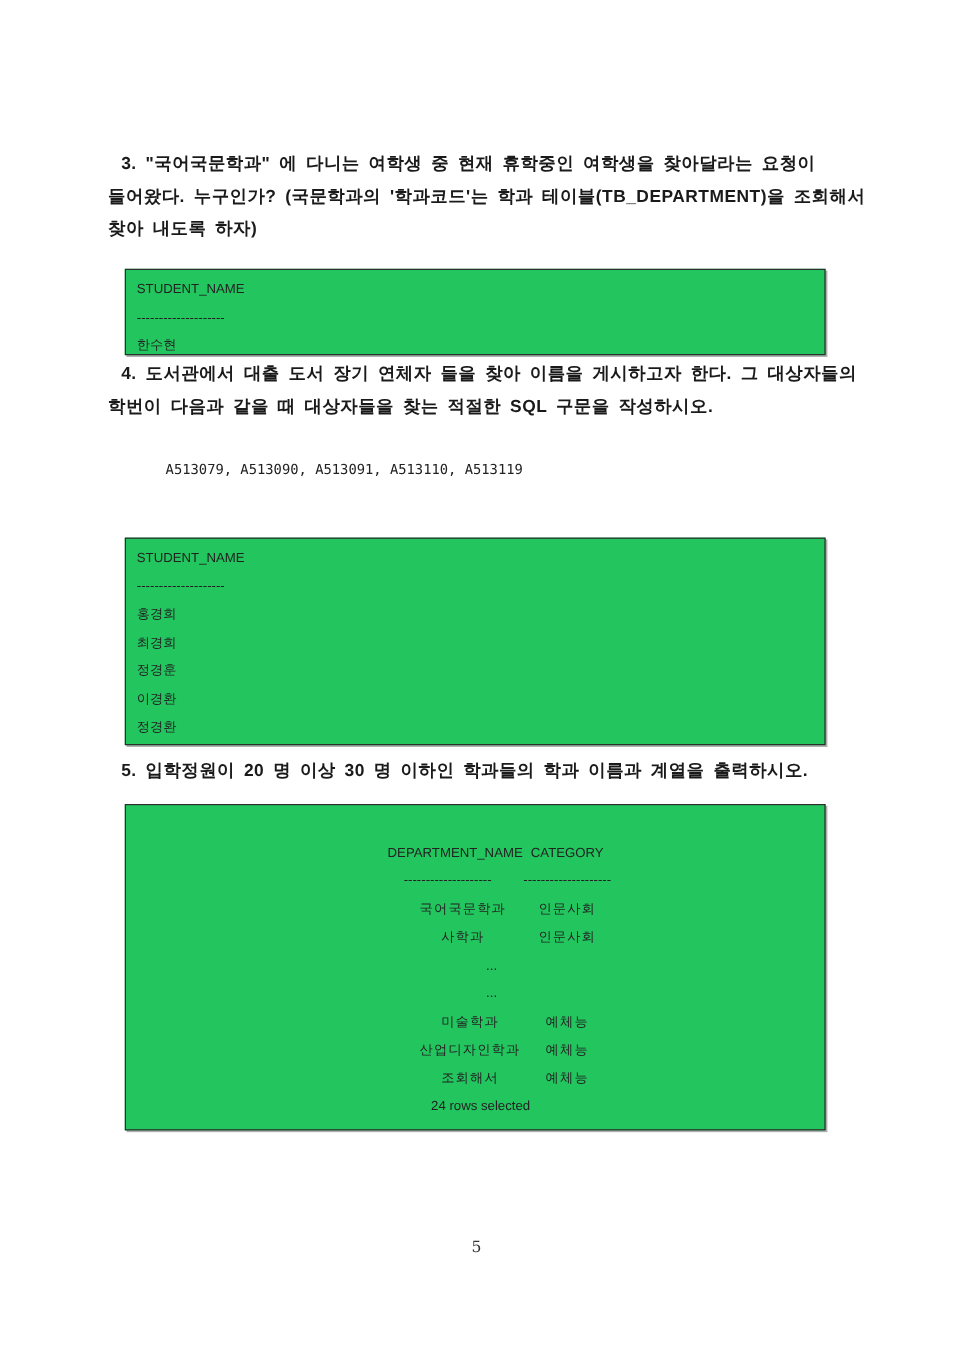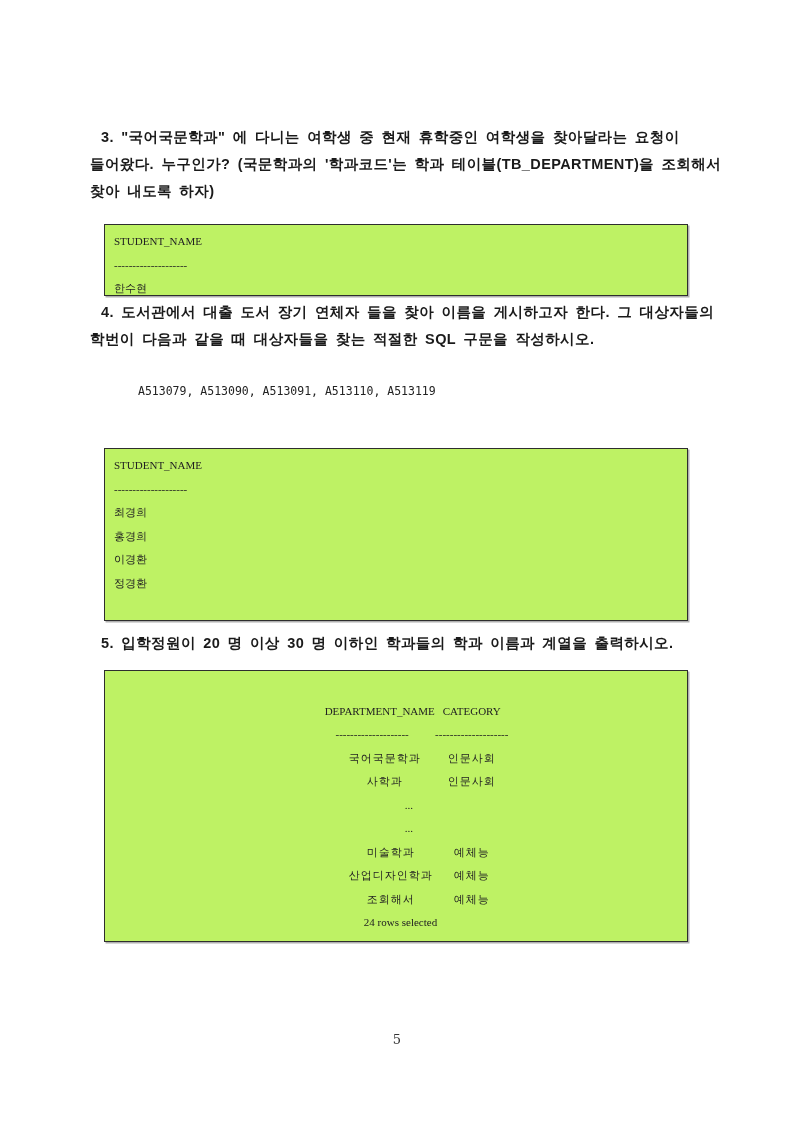--- a/index.html
+++ b/index.html
@@ -41,24 +41,24 @@
     white-space: nowrap;
     text-align: center;
   }
   
   .result-box {
     position: absolute;
     left: 104px;
     width: 584px;
     border: 1px solid #2e2e2e;
     box-shadow: 1.5px 1.5px 0 rgba(110,110,110,0.55);
-    background: #bef264;
+    background: #22c55e;
     padding: 5px 0 0 9px;
     overflow: hidden;
-    font-family: Liberation Serif, serif;
+    font-family: Liberation Sans, sans-serif;
     font-size: 11px;
     color: #222;
   }
   .box1 { top: 224px; height: 72px; }
   .box2 { top: 448px; height: 173px; }
   .box3 { top: 670px; height: 272px; text-align: center; }
   .mono-row {
     height: 23.5px;
     line-height: 23.5px;
     white-space: pre;
@@ -97,22 +97,23 @@
   <section class="question" style="top:299px">
     <div class="q-line indent">4. 도서관에서 대출 도서 장기 연체자 들을 찾아 이름을 게시하고자 한다. 그 대상자들의</div>
     <div class="q-line">학번이 다음과 같을 때 대상자들을 찾는 적절한 SQL 구문을 작성하시오.</div>
   </section>
 
   <div class="ids-line">A513079, A513090, A513091, A513110, A513119</div>
 
   <div class="result-box box2">
     <div class="mono-row">STUDENT_NAME</div>
     <div class="mono-row">--------------------</div>
+    <div class="mono-row hangul">홍경희</div>
     <div class="mono-row hangul">최경희</div>
-    <div class="mono-row hangul">홍경희</div>
+    <div class="mono-row hangul">정경훈</div>
     <div class="mono-row hangul">이경환</div>
     <div class="mono-row hangul">정경환</div>
   </div>
 
   <section class="question" style="top:630px">
     <div class="q-line indent">5. 입학정원이 20 명 이상 30 명 이하인 학과들의 학과 이름과 계열을 출력하시오.</div>
   </section>
 
   <div class="result-box box3">
     <div class="mono-row">

